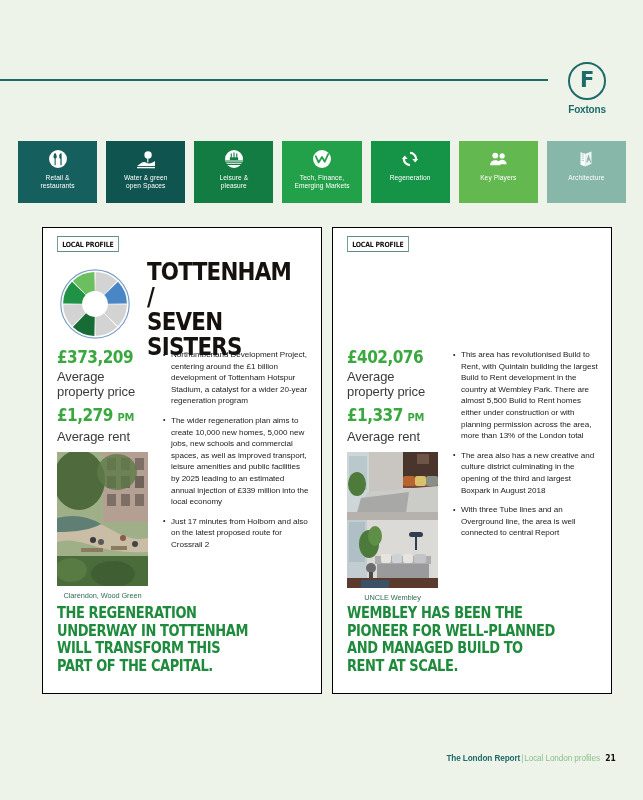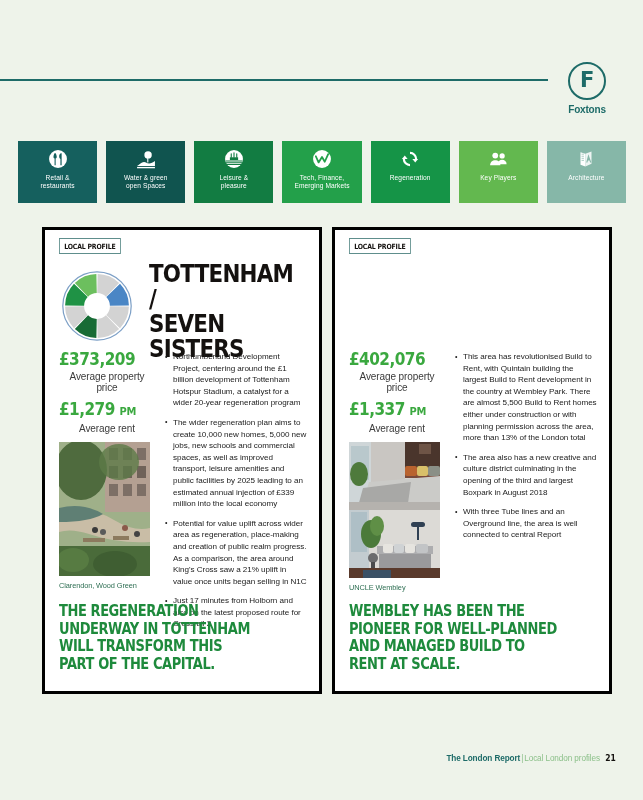--- a/index.html
+++ b/index.html
@@ -116,21 +116,21 @@
     left: 42px;
     top: 227px;
     width: 570px;
     height: 467px;
     display: flex;
     gap: 10px;
   }
   .panel {
     flex: 1 1 0;
     background: #ffffff;
-    border: 3px solid #000000;
+    border: 1px solid #000000;
     position: relative;
     box-sizing: border-box;
   }
   .tag {
     position: absolute;
     left: 14px;
     top: 8px;
     border: 1px solid #5e8e8c;
     background: #ffffff;
     padding: 3px 5px 2px 5px;
@@ -198,42 +198,42 @@
     transform: scaleX(0.9);
     transform-origin: left center;
     white-space: nowrap;
   }
   .stat-value .pm {
     font-size: 11px;
     letter-spacing: -0.3px;
   }
   .stat-label {
     font-family: "Liberation Sans", sans-serif;
-    font-size: 10px;
+    font-size: 13px;
     color: #3b3b3b;
     margin-top: 2px;
     margin-bottom: 7px;
     letter-spacing: -0.1px;
-    text-align: center;
   }
   .photo-wrap {
     margin-top: 8px;
     width: 91px;
   }
   .photo {
     width: 91px;
     display: block;
     border: 0;
   }
   .photo-caption {
     margin-top: 5px;
     font-family: "Liberation Sans", sans-serif;
     font-size: 7.4px;
     color: #2d6e52;
     letter-spacing: -0.1px;
+    text-align: center;
   }
 
   .bullets-col {
     flex: 1 1 auto;
     padding-left: 10px;
     padding-top: 1px;
   }
   .bullet {
     position: relative;
     padding-left: 8px;
@@ -436,21 +436,20 @@
                   <circle cx="66" cy="86" r="3" fill="#8a5a4a"></circle>
                   <circle cx="78" cy="92" r="3" fill="#444"></circle>
                   <rect x="0" y="104" width="91" height="30" fill="#4a6b3a"></rect>
                   <ellipse cx="14" cy="118" rx="16" ry="12" fill="#577b42"></ellipse>
                   <ellipse cx="56" cy="122" rx="22" ry="13" fill="#3f5e32"></ellipse>
                 </svg></span><div class="photo-caption">Clarendon, Wood Green</div></div>
           </div>
           <div class="bullets-col">
             <div class="bullet">Northumberland Development Project, centering around the £1 billion development of Tottenham Hotspur Stadium, a catalyst for a wider 20-year regeneration program</div>
             <div class="bullet">The wider regeneration plan aims to create 10,000 new homes, 5,000 new jobs, new schools and commercial spaces, as well as improved transport, leisure amenities and public facilities by 2025 leading to an estimated annual injection of £339 million into the local economy</div>
-            <div class="bullet">Potential for value uplift across wider area as regeneration, place-making and creation of public realm progress. As a comparison, the area around King's Cross saw a 21% uplift in value once units began selling in N1C</div>
             <div class="bullet">Just 17 minutes from Holborn and also on the latest proposed route for Crossrail 2</div>
           </div>
         </div>
         <div class="pullquote">THE REGENERATION
 UNDERWAY IN TOTTENHAM
 WILL TRANSFORM THIS
 PART OF THE CAPITAL.</div>
       </div>
       <div class="panel">
         <div class="tag">LOCAL PROFILE</div>

